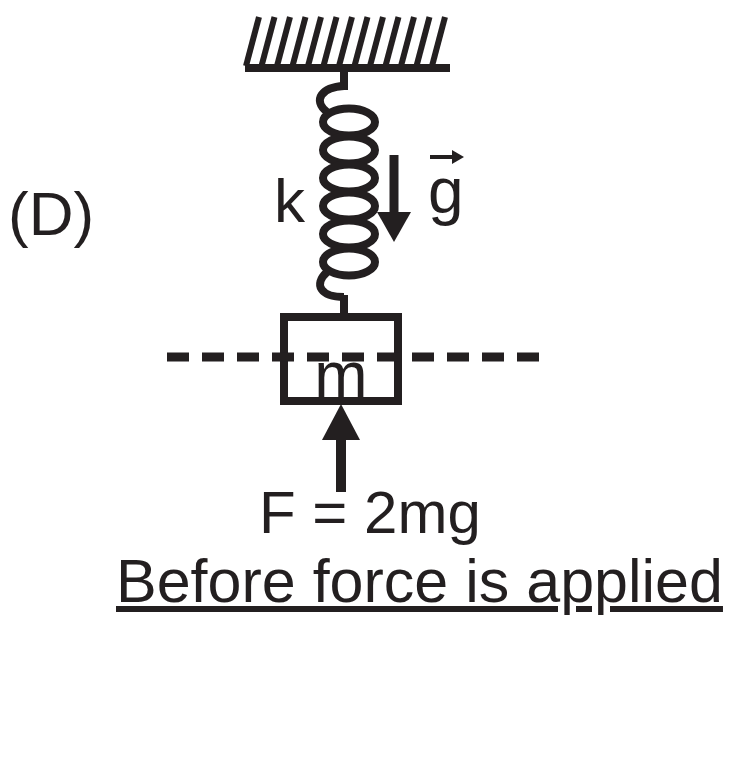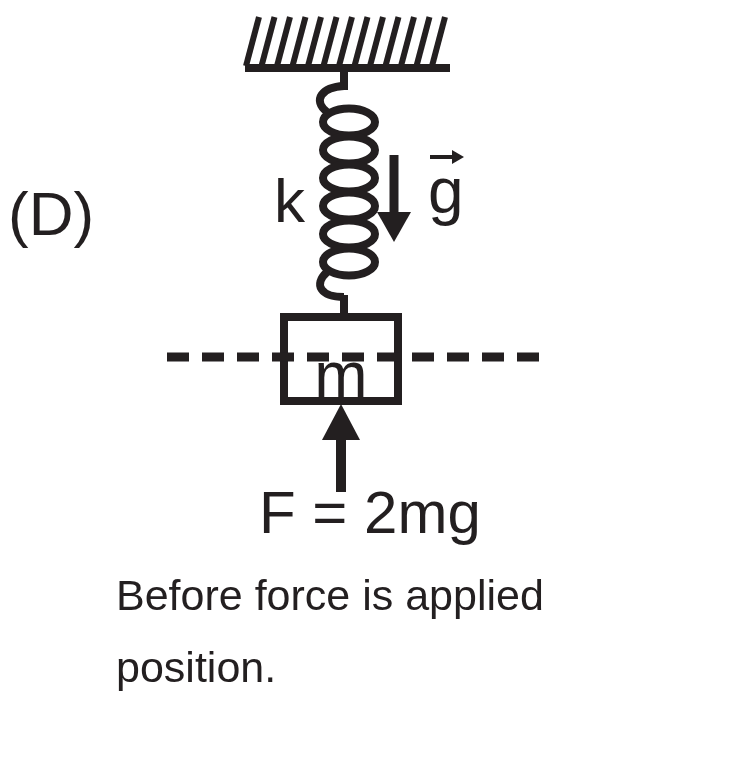--- a/index.html
+++ b/index.html
@@ -19,21 +19,21 @@
     position: absolute;
     line-height: 1;
     white-space: nowrap;
     color: var(--ink);
   }
   .lbl-option   { left: 8px;   top: 183px; font-size: 62px; }
   .lbl-k        { left: 274px; top: 170px; font-size: 62px; }
   .lbl-m        { left: 341px; top: 343px; font-size: 64px; transform: translateX(-50%); }
   .lbl-g        { left: 428px; top: 159px; font-size: 64px; }
   .lbl-force    { left: 259px; top: 483px; font-size: 60px; }
-  .lbl-caption  { left: 116px; top: 559px; font-size: 43px; line-height: 72px; }
+  .lbl-caption  { left: 116px; top: 545px; font-size: 61px; line-height: 72px; text-decoration: underline; }
 </style>
 </head>
 <body>
 
 <div id="canvas">
 
   <svg id="diagram-svg" width="731" height="768" viewBox="0 0 731 768">
 
     <g stroke="#231f20" stroke-width="6">
       <line x1="246" y1="66" x2="259" y2="17"></line>
@@ -91,16 +91,15 @@
   <div class="lbl lbl-k">k</div>
 
   <div class="lbl lbl-m">m</div>
 
   <div class="lbl lbl-g">g</div>
 
   <div class="lbl lbl-force">F = 2mg</div>
 
   <div class="lbl lbl-caption">
     <div>Before force is applied</div>
-    <div>position.</div>
   </div>
 
 </div>
 
 </body></html>

